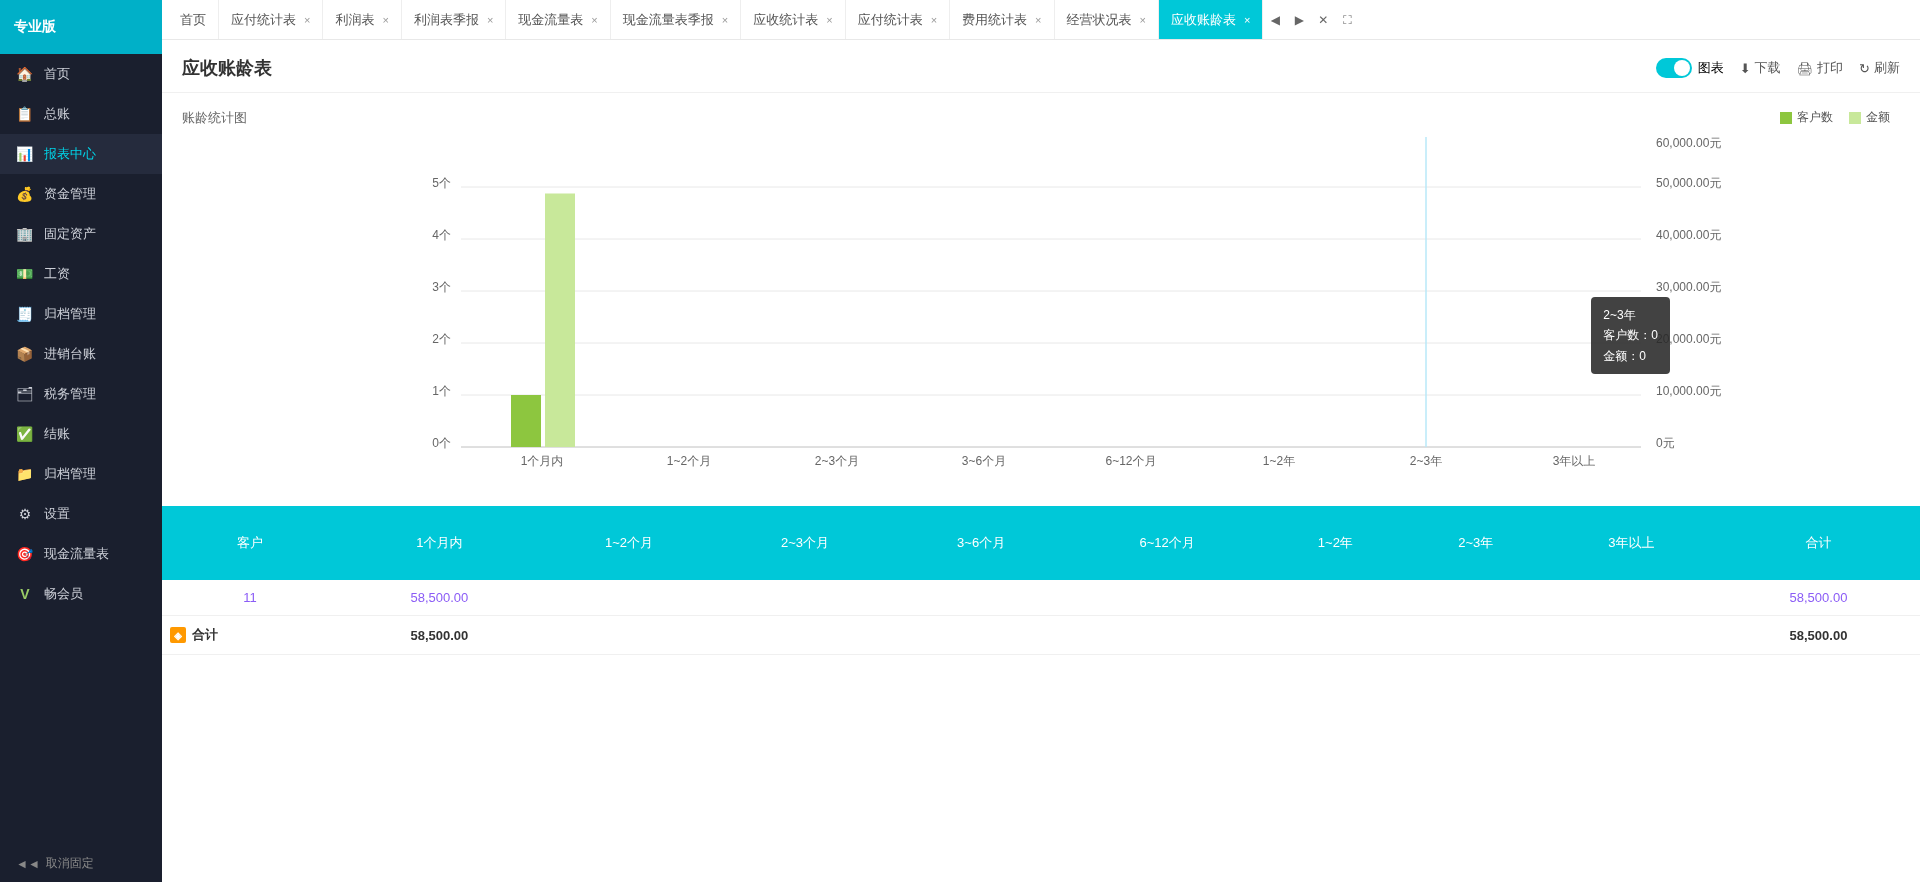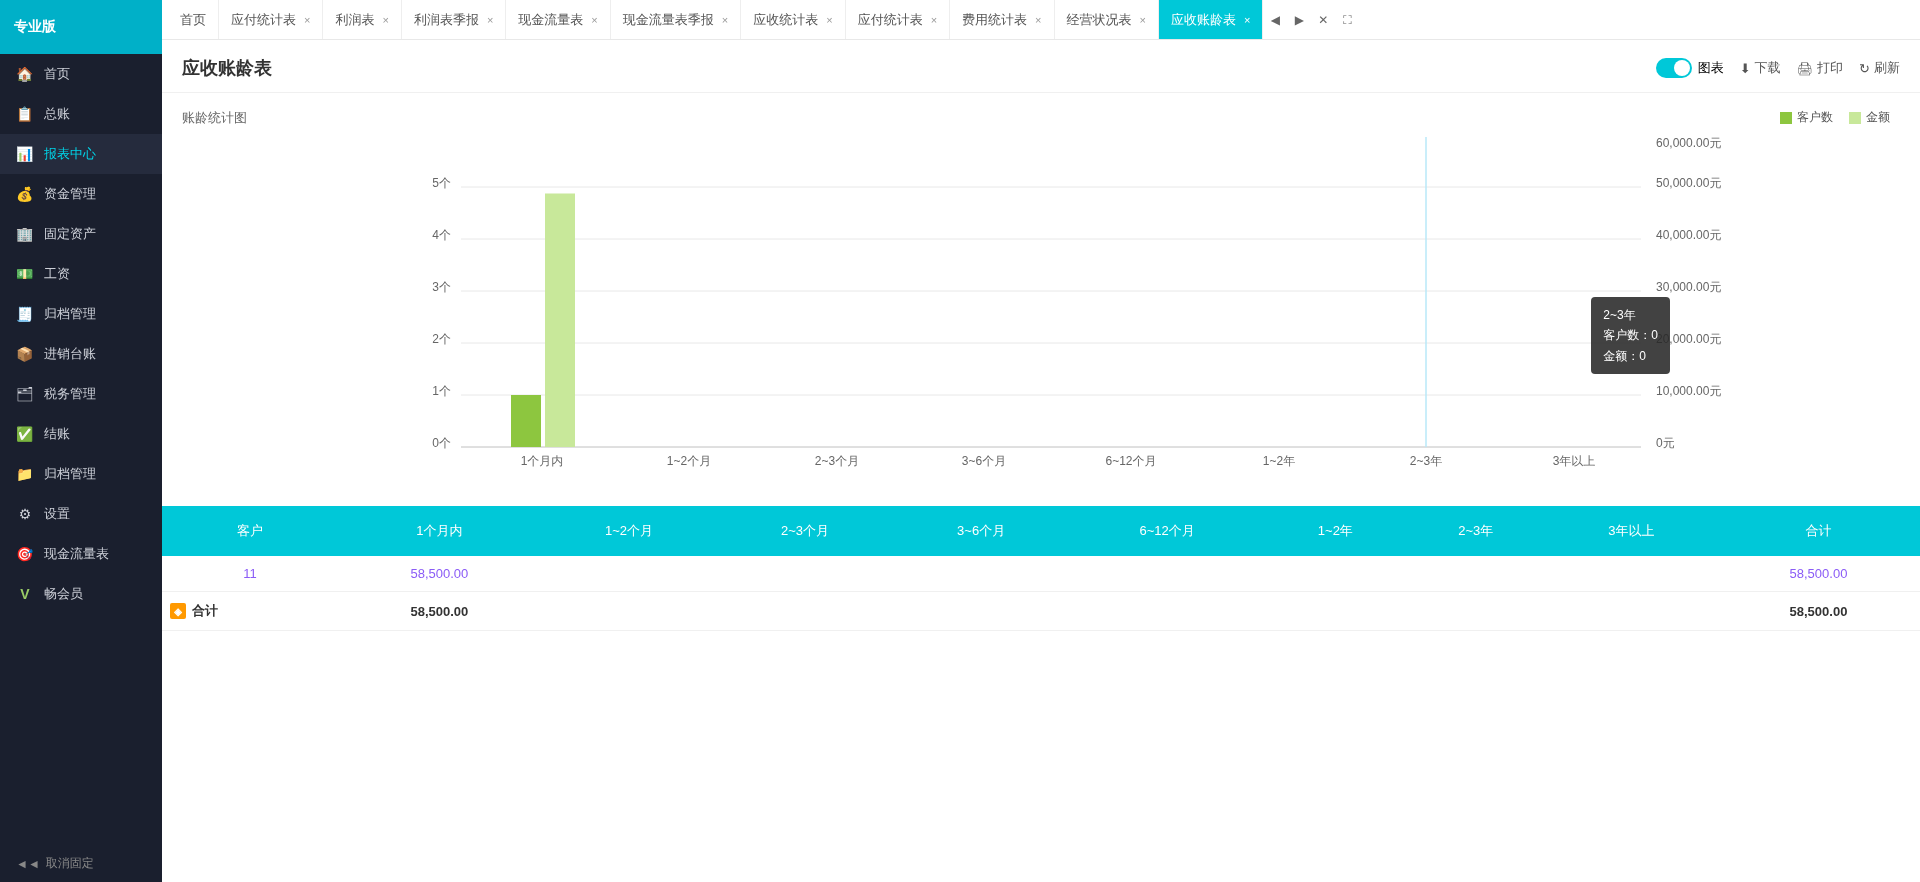--- a/index.html
+++ b/index.html
@@ -206,21 +206,21 @@
     .data-table {
       width: 100%;
       border-collapse: collapse;
       margin-top: 10px;
     }
     .data-table thead tr {
       background: #00c8d8;
       color: white;
     }
     .data-table thead th {
-      padding: 16px 8px;
+      padding: 28px 8px;
       text-align: center;
       font-weight: normal;
       font-size: 13px;
     }
     .data-table tbody tr {
       border-bottom: 1px solid #f0f0f0;
     }
     .data-table tbody td {
       padding: 10px 8px;
       text-align: center;

